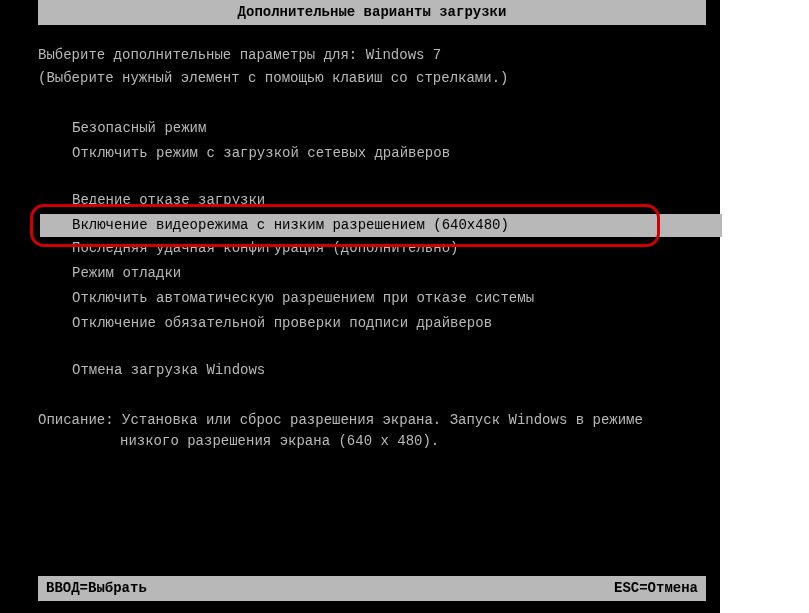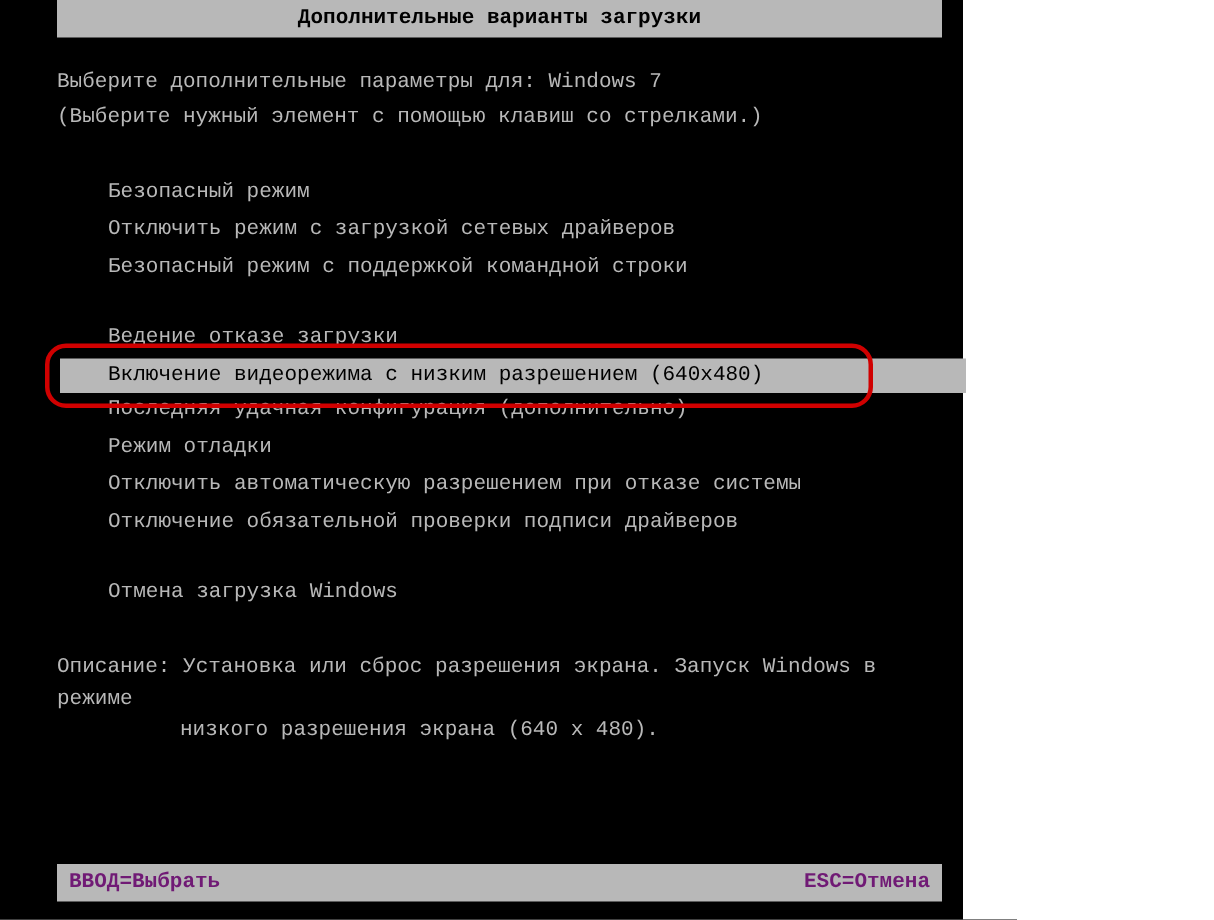--- a/index.html
+++ b/index.html
@@ -11,21 +11,21 @@
       background: #fff;
       width: 809px;
       height: 613px;
       font-family: 'Courier New', 'Consolas', monospace;
       font-size: 14px;
       line-height: 1.5;
       overflow: hidden;
     }
     .screen {
       position: relative;
-      width: 642px;
+      width: 720px;
       height: 613px;
       background: #000;
       color: #b8b8b8;
       padding: 0;
     }
     .title-bar {
       background: #b8b8b8;
       color: #000;
       text-align: center;
       padding: 2px 0;
@@ -87,21 +87,21 @@
     }
     .desc-line2 {
       margin-left: 82px;
     }
     .footer-bar {
       position: absolute;
       bottom: 12px;
       left: 38px;
       right: 14px;
       background: #b8b8b8;
-      color: #701a75;
+      color: #000000;
       padding: 2px 8px;
       display: flex;
       justify-content: space-between;
       font-weight: bold;
     }
   </style>
 </head>
 <body>
 
 <div class="screen">
@@ -111,21 +111,20 @@
 
   <div class="content">
     <div class="header-line">
       <span>Выберите дополнительные параметры для: </span><span>Windows 7</span>
     </div>
     <div class="header-line">(Выберите нужный элемент с помощью клавиш со стрелками.)</div>
 
     <div class="options">
       <span class="option-item">Безопасный режим</span>
       <span class="option-item">Отключить режим с загрузкой сетевых драйверов</span>
-      <span class="option-item">Безопасный режим с поддержкой командной строки</span>
 
       <div class="group-gap"></div>
 
       <span class="option-item above-selected">Ведение отказе загрузки</span>
 
       <div class="selected-wrapper">
         <span class="selected">Включение видеорежима с низким разрешением (640x480)</span>
         <div class="red-outline"></div>
       </div>
 

